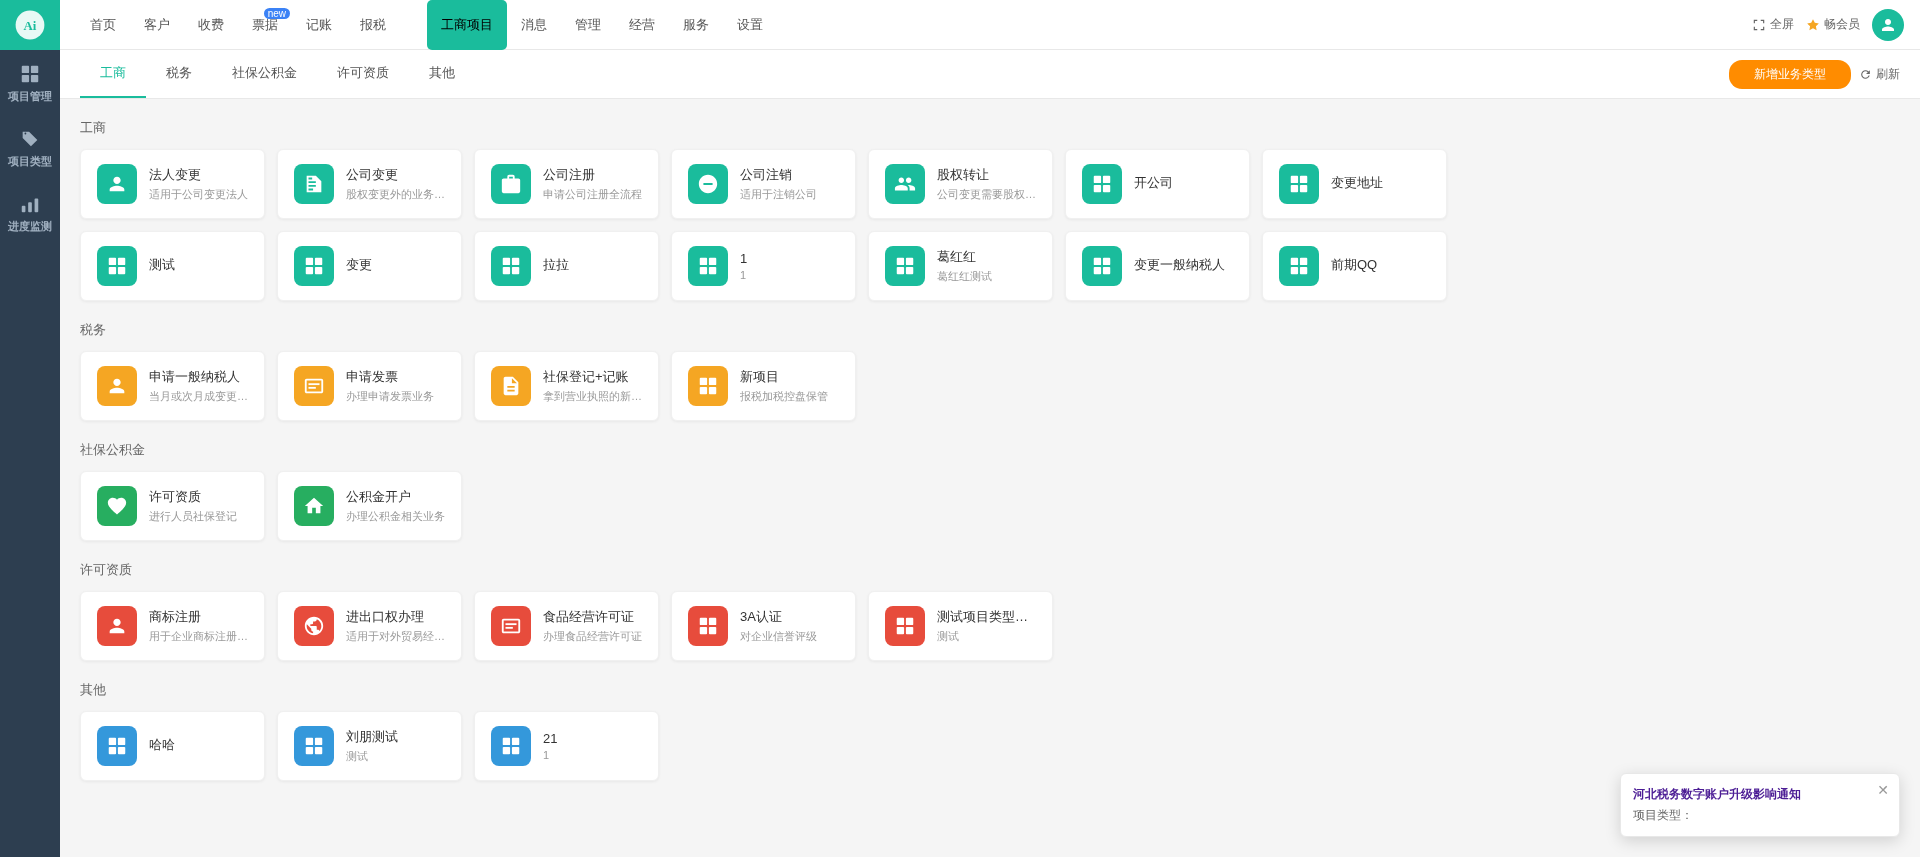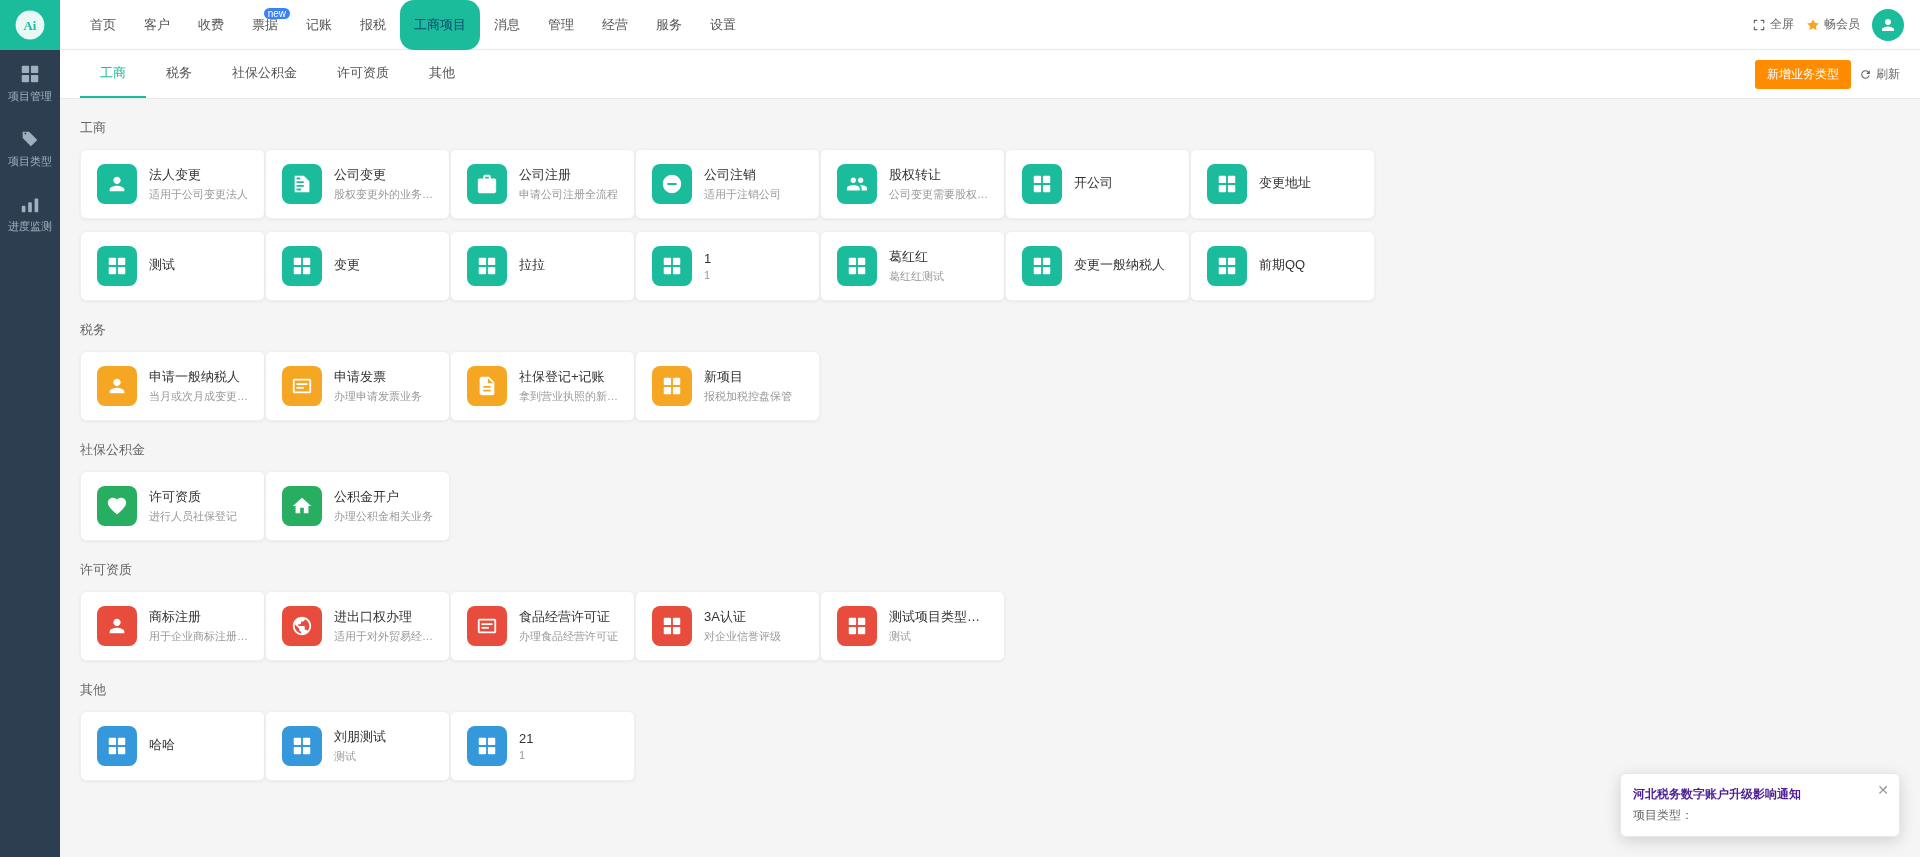--- a/index.html
+++ b/index.html
@@ -4,54 +4,54 @@
   <style>
     * { margin: 0; padding: 0; box-sizing: border-box; }
     body { font-family: 'Microsoft YaHei', '微软雅黑', sans-serif; background: #f5f5f5; font-size: 13px; color: #333; display: flex; height: 857px; overflow: hidden; }
 
     
     .sidebar { width: 60px; background: #2d3e50; display: flex; flex-direction: column; align-items: center; padding-top: 0; flex-shrink: 0; }
     .sidebar-logo { width: 84px; height: 50px; background: #1abc9c; display: flex; align-items: center; justify-content: center; }
     .sidebar-logo svg { width: 32px; height: 32px; }
     .sidebar-item { width: 60px; padding: 12px 0; display: flex; flex-direction: column; align-items: center; cursor: pointer; color: #a0b0c0; gap: 4px; }
     .sidebar-item .icon { width: 24px; height: 24px; display: flex; align-items: center; justify-content: center; }
-    .sidebar-item .label { font-size: 11px; text-align: center; line-height: 1.2; }
+    .sidebar-item .label { font-size: 11px; text-align: center; line-height: 1.2; font-weight: bold; }
 
     
     .main { flex: 1; display: flex; flex-direction: column; overflow: hidden; }
 
     
     .topnav { height: 50px; background: #fff; display: flex; align-items: center; padding: 0 16px; border-bottom: 1px solid #e8e8e8; gap: 0; }
     .nav-item { padding: 0 14px; height: 50px; display: flex; align-items: center; cursor: pointer; color: #555; font-size: 13px; position: relative; }
-    .nav-item.active { background: #1abc9c; color: #0c4a6e; border-radius: 14px; }
+    .nav-item.active { background: #1abc9c; color: #000000; border-radius: 5px; margin-left: 27px; }
     .nav-badge { background: #3b82f6; color: #fff; font-size: 10px; padding: 0 4px; border-radius: 8px; position: absolute; top: 8px; right: 2px; }
     .topnav-right { margin-left: auto; display: flex; align-items: center; gap: 12px; }
     .btn-fullscreen { display: flex; align-items: center; gap: 4px; font-size: 12px; color: #666; cursor: pointer; }
     .btn-vip { display: flex; align-items: center; gap: 4px; font-size: 12px; color: #666; cursor: pointer; }
     .avatar { width: 32px; height: 32px; border-radius: 50%; background: #1abc9c; display: flex; align-items: center; justify-content: center; color: #fff; font-size: 14px; cursor: pointer; }
 
     
     .content { flex: 1; display: flex; flex-direction: column; overflow: hidden; }
 
     
     .tabs-bar { background: #fff; display: flex; align-items: center; padding: 0 20px; border-bottom: 1px solid #e8e8e8; gap: 0; }
     .tab-item { padding: 14px 20px; cursor: pointer; color: #555; font-size: 13px; border-bottom: 2px solid transparent; position: relative; }
     .tab-item.active { color: #1abc9c; border-bottom: 2px solid #1abc9c; }
     .tabs-actions { margin-left: auto; display: flex; align-items: center; gap: 8px; }
-    .btn-add-type { background: #ff8c00; color: #fff; padding: 6px 12px; border-radius: 3px; cursor: pointer; font-size: 12px; border: none; }
+    .btn-add-type { background: #ff8c00; color: #fff; padding: 6px 25px; border-radius: 13px; cursor: pointer; font-size: 12px; border: none; }
     .btn-refresh { display: flex; align-items: center; gap: 4px; color: #666; cursor: pointer; font-size: 12px; background: none; border: none; }
 
     
     .page-content { flex: 1; overflow-y: auto; padding: 16px 20px; }
 
     
     .section-title { font-size: 13px; color: #666; margin-bottom: 12px; margin-top: 4px; }
 
     
-    .cards-grid { display: flex; flex-wrap: wrap; margin-bottom: 20px; }
+    .cards-grid { display: flex; flex-wrap: wrap; gap: 12px; margin-bottom: 20px; }
     .card { background: #fff; border-radius: 6px; padding: 14px 16px; display: flex; align-items: center; gap: 12px; width: 185px; cursor: pointer; box-shadow: 0 1px 3px rgba(0,0,0,0.06); border: 1px solid #f0f0f0; }
     .card-icon { width: 40px; height: 40px; border-radius: 8px; display: flex; align-items: center; justify-content: center; flex-shrink: 0; }
     .card-icon svg { width: 22px; height: 22px; fill: #fff; }
     .card-info { flex: 1; min-width: 0; }
     .card-title { font-size: 13px; font-weight: 500; color: #333; margin-bottom: 3px; white-space: nowrap; overflow: hidden; text-overflow: ellipsis; }
     .card-desc { font-size: 11px; color: #999; white-space: nowrap; overflow: hidden; text-overflow: ellipsis; }
 
     
     .ic-teal { background: #1abc9c; }
     .ic-orange { background: #f5a623; }

